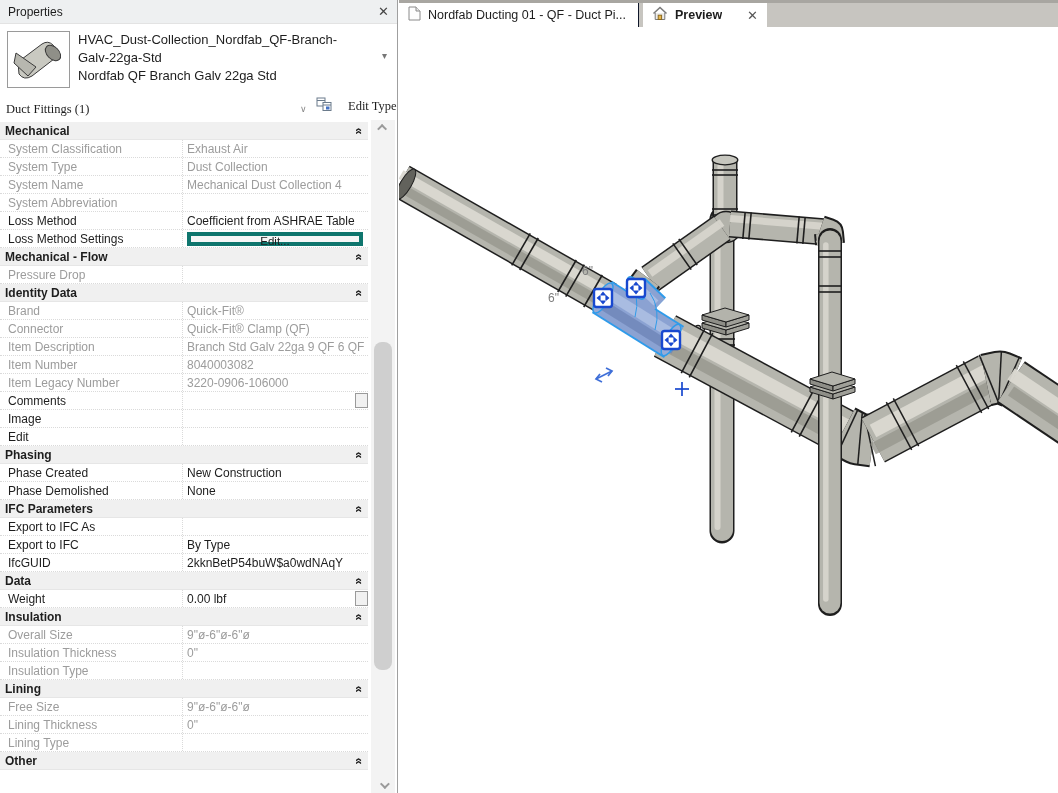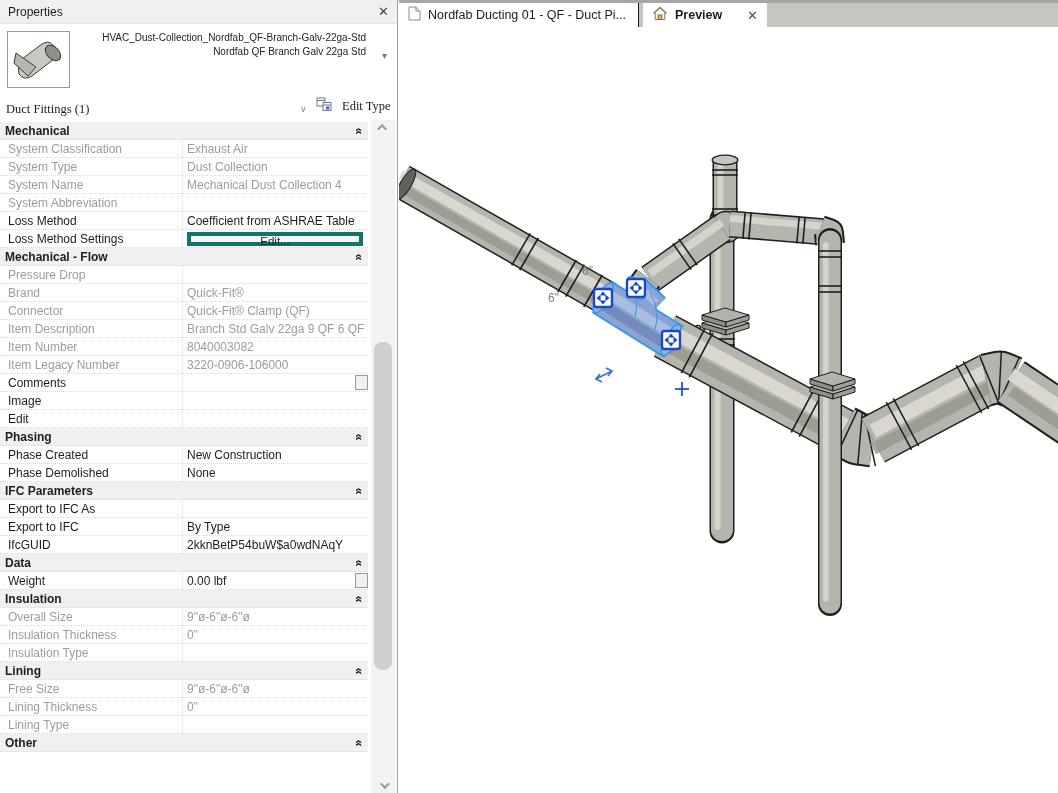--- a/index.html
+++ b/index.html
@@ -8,29 +8,29 @@
   .app { position:relative; width:908px; height:793px; }
 
   
   .props-panel { position:absolute; left:0; top:0; width:398px; height:793px;
     background:#fff; border-right:1px solid #9f9f9f; }
   .titlebar { height:24px; background:#eef0f1; border-bottom:1px solid #e3e3e3;
     display:flex; align-items:center; padding:0 8px; font-size:12px; }
   .titlebar .close { margin-left:auto; color:#444; font-size:13px; cursor:default; }
   .fam-header { display:flex; padding:7px 6px 6px 7px; position:relative; }
   .thumb { width:63px; height:57px; border:1px solid #9a9a9a; background:#fff; flex:0 0 auto; }
-  .fam-text { margin-left:8px; width:288px; font-size:10px; line-height:1.4;
-    overflow-wrap:anywhere;text-align:right; }
+  .fam-text { margin-left:8px; width:288px; font-size:13px; line-height:1.4;
+    overflow-wrap:anywhere; }
   .fam-dd { position:absolute; right:10px; top:26px; color:#777; font-size:10px; }
   .type-selector { position:relative; height:31px; display:flex; align-items:center;
     font-size:12.5px; padding-left:6px;font-family:Liberation Serif, serif; }
   .ts-underline { position:absolute; left:0; bottom:2px; width:312px; height:1px; background:#b9b9b9; }
   .ts-chevron { position:absolute; left:300px; top:10px; color:#888; font-size:9px; }
   .edit-type { position:absolute; left:316px; top:3px; display:flex; align-items:center;
-    gap:10px; font-size:12.5px; background:none; border:none; font-family:inherit; color:#1d1d1d; }
+    gap:16px; font-size:12.5px; background:none; border:none; font-family:inherit; color:#1d1d1d; }
   
   .prop-grid { position:absolute; left:0; top:122px; width:368px; }
   .prow { height:18px; display:flex; align-items:center; font-size:12px;
     border-bottom:1px dotted #dadada; background:#fff; }
   .prow.phead { background:#f0f0f0; font-weight:bold; border-bottom:1px solid #e6e6e6; }
   .phlabel { padding-left:5px; }
   .collapse { margin-left:auto; margin-right:5px; font-weight:bold; font-size:12px;
     display:inline-block; transform:rotate(90deg); color:#222; }
   .plabel { width:183px; flex:0 0 auto; padding-left:8px; border-right:1px dotted #dadada;
     white-space:nowrap; overflow:hidden; height:100%; display:flex; align-items:center; }
@@ -145,20 +145,24 @@
           </span>
         </div>
         <div class="prow phead">
           <span class="phlabel">Mechanical - Flow</span>
           <span class="collapse">«</span>
         </div>
         <div class="prow">
           <span class="plabel gray">Pressure Drop</span>
           <span class="pvalue gray"></span>
         </div>
+        <div class="prow phead">
+          <span class="phlabel">Identity Data</span>
+          <span class="collapse">«</span>
+        </div>
         <div class="prow">
           <span class="plabel gray">Brand</span>
           <span class="pvalue gray">Quick-Fit®</span>
         </div>
         <div class="prow">
           <span class="plabel gray">Connector</span>
           <span class="pvalue gray">Quick-Fit® Clamp (QF)</span>
         </div>
         <div class="prow">
           <span class="plabel gray">Item Description</span>

